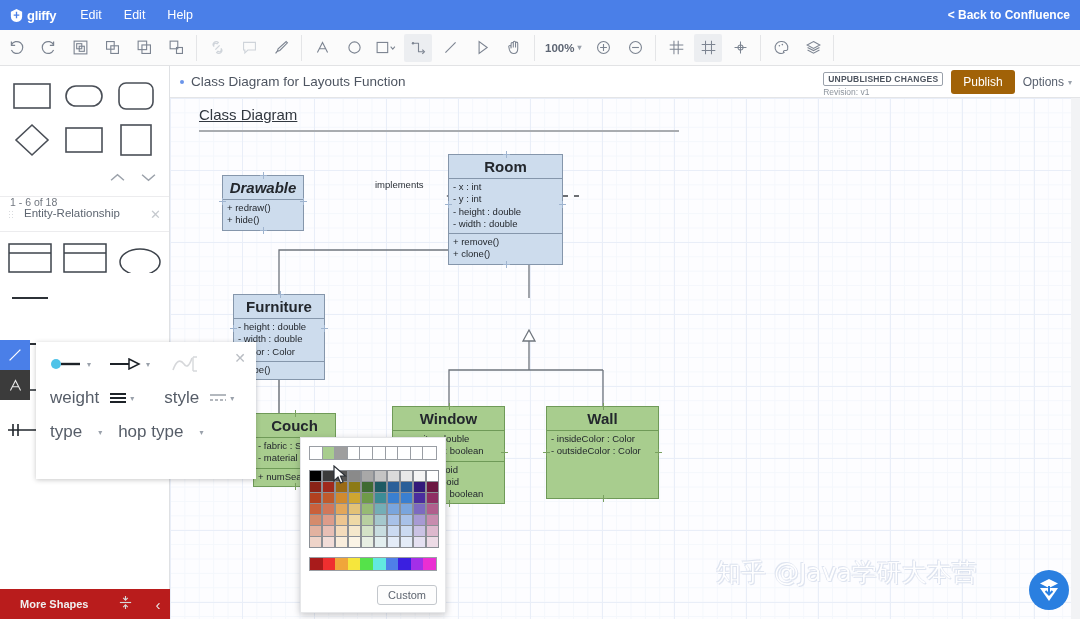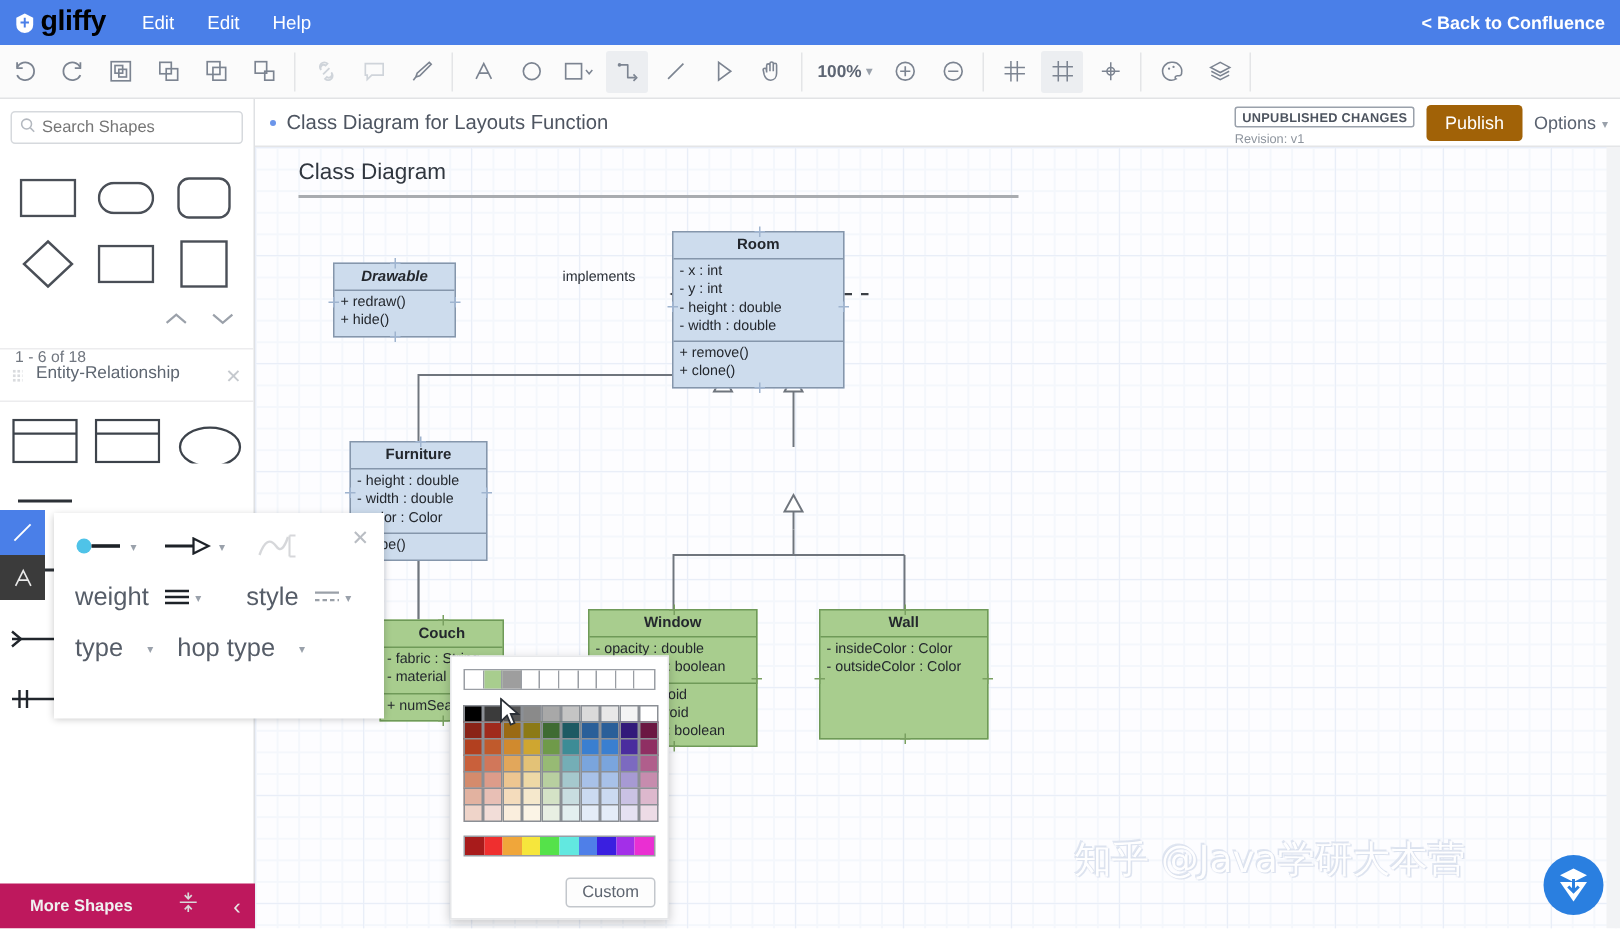--- a/index.html
+++ b/index.html
@@ -13,21 +13,21 @@
   
   .menubar {
     position: absolute; left: 0; top: 0; width: 1080px; height: 30px;
     background: #4a7fe8; display: flex; align-items: center;
   }
   .logo { display: flex; align-items: center; margin-left: 9px; }
   .logo-glyph {
     width: 15px; height: 15px; color: #fff; margin-right: 3px;
   }
   .logo-text {
-    color: #000000; font-size: 19px; font-weight: bold; letter-spacing: -0.3px;
+    color: #ffffff; font-size: 13px; font-weight: bold; letter-spacing: -0.3px;
   }
   .menu-items { display: flex; margin-left: 24px; gap: 22px; }
   .menu-item { color: #fff; font-size: 12.5px; }
   .backlink {
     position: absolute; right: 10px; color: #fff; font-size: 12px; font-weight: bold;
   }
 
   
   .toolbar {
     position: absolute; left: 0; top: 30px; width: 1080px; height: 36px;
@@ -89,21 +89,21 @@
   }
   .pager-lbl { font-size: 10.5px; color: #70767f; margin-top: 48px; }
   .pager-arrows { display: flex; gap: 14px; color: #9ba1aa; }
 
   .er-rows { padding: 6px 2px 0 2px; }
   .er-row { display: flex; }
   .er-cell { width: 56px; height: 40px; display: flex; align-items: center; justify-content: center; }
 
   .more-shapes {
     position: absolute; left: 0; bottom: 0; width: 170px; height: 30px;
-    background: #be185d; display: flex; align-items: center;
+    background: #b91c1c; display: flex; align-items: center;
   }
   .more-shapes .ms-lbl { color: #f0f0f0; font-size: 11px; font-weight: bold; margin-left: 20px; }
   .ms-ico { color: #d9d9d9; margin-left: 30px; }
   .ms-ico2 { color: #e7e7e7; margin-left: 22px; font-size: 15px; }
 
   
   .toolstrip { position: absolute; left: 0; top: 340px; width: 30px; }
   .ts-btn { width: 30px; height: 30px; display: flex; align-items: center; justify-content: center; }
   .ts-line { background: #4a7fe8; }
   .ts-text { background: #3b3b3b; color: #e8e8e8; font-size: 17px; }
@@ -140,36 +140,36 @@
     background-image:
       linear-gradient(to right, #e9eef8 1px, transparent 1px),
       linear-gradient(to bottom, #e9eef8 1px, transparent 1px),
       linear-gradient(to right, #f4f7fc 1px, transparent 1px),
       linear-gradient(to bottom, #f4f7fc 1px, transparent 1px);
     background-size: 72px 72px, 72px 72px, 14.4px 14.4px, 14.4px 14.4px;
     overflow: hidden;
   }
   .canvas-heading {
     position: absolute; left: 29px; top: 8px;
-    font-size: 15px; color: #31373f;
+    font-size: 15px; color: #31373f; text-decoration: underline;
   }
   .heading-rule {
     position: absolute; left: 29px; top: 32px; width: 480px; height: 2px;
     background: #a9acb0;
   }
 
   
   .umlbox {
     position: absolute; border: 1px solid #8d9aaa;
     font-size: 9.5px; color: #23272d;
   }
   .uml-blue { background: #cddced; border-color: #8596ab; }
   .uml-green { background: #a8cd8e; border-color: #6f9a58; }
   .uml-name {
-    text-align: center; font-weight: bold; font-size: 10px;
+    text-align: center; font-weight: bold; font-size: 15px;
     padding: 3px 0 3px 0; border-bottom: 1px solid #8596ab;
   }
   .uml-green .uml-name { border-bottom-color: #6f9a58; }
   .uml-name.italic { font-style: italic; }
   .uml-sec {
     padding: 2px 4px 3px 4px;
   }
   .uml-sec + .uml-sec { border-top: 1px solid #8596ab; }
   .uml-green .uml-sec + .uml-sec { border-top-color: #6f9a58; }
   .uml-sec div { line-height: 12.3px; white-space: nowrap; }
@@ -417,29 +417,20 @@
             <path d="M10 3 L17.5 7 L10 11 L2.5 7 Z"></path>
             <path d="M3 10 L10 13.6 L17 10"></path>
             <path d="M3 13 L10 16.6 L17 13"></path>
           </svg>
       </span>
     </div>
     <div class="tb-sep"></div>
   </div>
 
   <div class="leftpanel">
-    <div class="searchbox">
-      <span class="mag">
-        <svg width="11" height="11" viewBox="0 0 14 14" fill="none" stroke="currentColor" stroke-width="1.3">
-            <circle cx="6" cy="6" r="4.2"></circle>
-            <path d="M9.2 9.2 L12.5 12.5"></path>
-          </svg>
-      </span>
-      <input placeholder="Search Shapes" style="">
-    </div>
 
 
     <div class="shape-grid">
       <div class="shape-cell">
         <svg width="38" height="26">
             <rect x="1" y="1" width="36" height="24" fill="#fff" stroke="#4a4f57" stroke-width="1.6"></rect>
           </svg>
       </div>
       <div class="shape-cell">
         <svg width="38" height="22">

